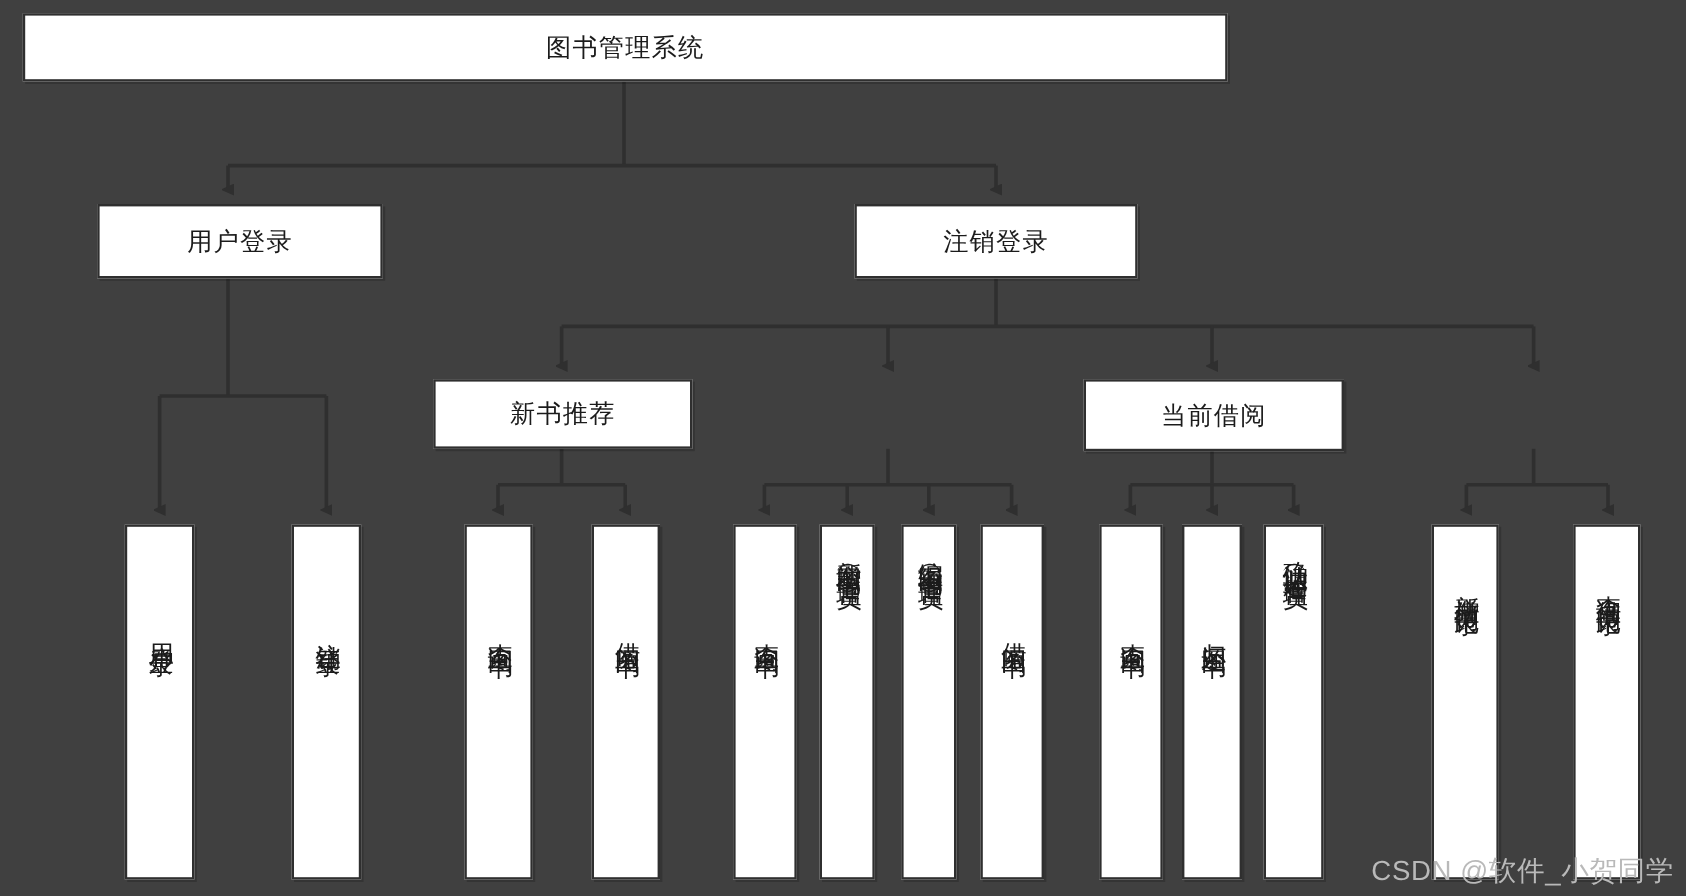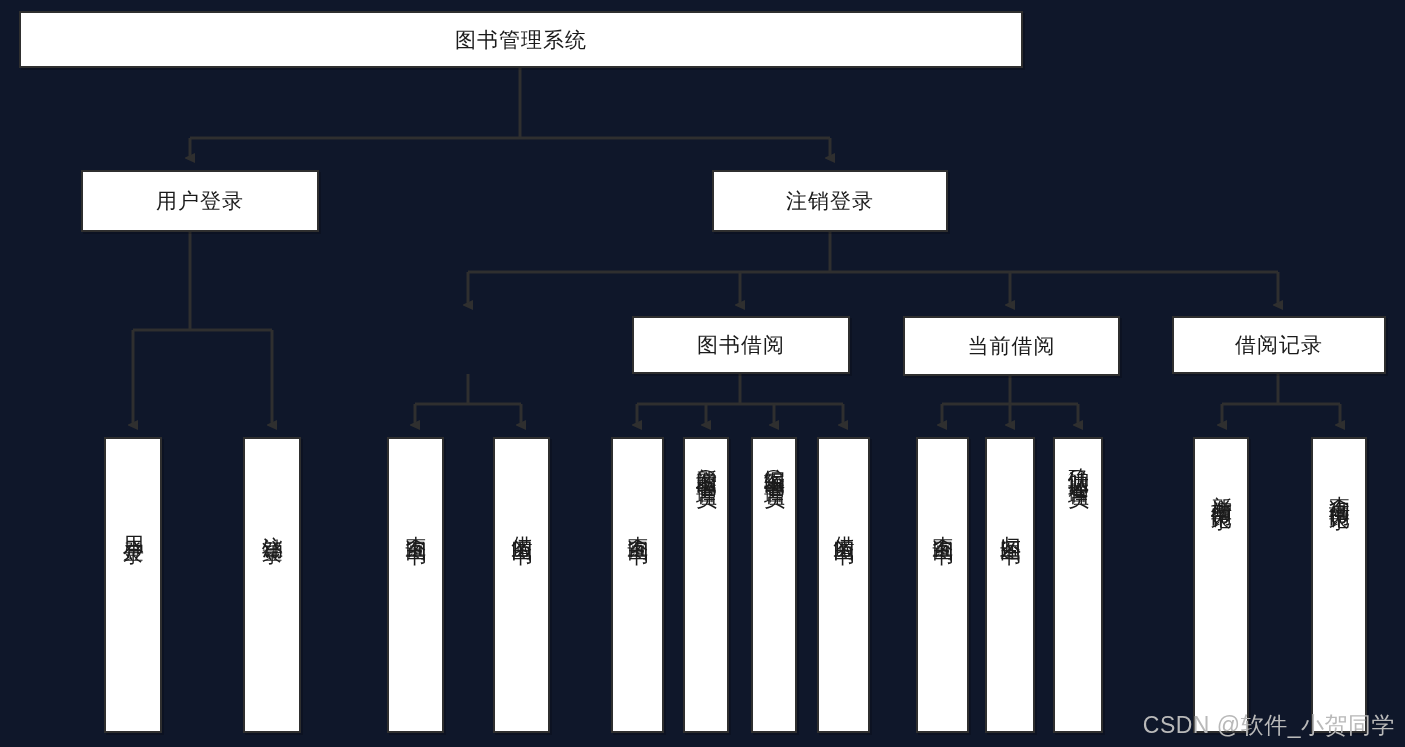--- a/index.html
+++ b/index.html
@@ -7,21 +7,21 @@
     padding: 0;
     background: #ffffff;
   }
   body {
     font-family: "Liberation Sans", "DejaVu Sans", sans-serif;
   }
   #canvas {
     position: relative;
     width: 1405px;
     height: 747px;
-    background: #0f172a;
+    background: #404040;
     overflow: hidden;
   }
   svg#edges {
     position: absolute;
     left: 0;
     top: 0;
     width: 1405px;
     height: 747px;
   }
   .node {
@@ -129,28 +129,25 @@
     <span>图书管理系统</span>
   </div>
 
   <div class="node horiz" style="left:81px;top:170px;width:238px;height:62px;">
     <span>用户登录</span>
   </div>
   <div class="node horiz" style="left:712px;top:170px;width:236px;height:62px;">
     <span>注销登录</span>
   </div>
 
-  <div class="node horiz" style="left:632px;top:316px;width:218px;height:58px;">
-    <span>图书借阅</span>
+  <div class="node horiz" style="left:361px;top:316px;width:216px;height:58px;">
+    <span>新书推荐</span>
   </div>
   <div class="node horiz" style="left:903px;top:316px;width:217px;height:60px;text-align:center;">
     <span>当前借阅</span>
-  </div>
-  <div class="node horiz" style="left:1172px;top:316px;width:214px;height:58px;">
-    <span>借阅记录</span>
   </div>
 
   <div class="node vert mid" style="left:104px;top:437px;width:58px;height:296px;">
     <span class="vlabel">用户登录</span>
   </div>
   <div class="node vert mid" style="left:243px;top:437px;width:58px;height:296px;">
     <span class="vlabel">注销登录</span>
   </div>
 
   <div class="node vert mid" style="left:387px;top:437px;width:57px;height:296px;">

